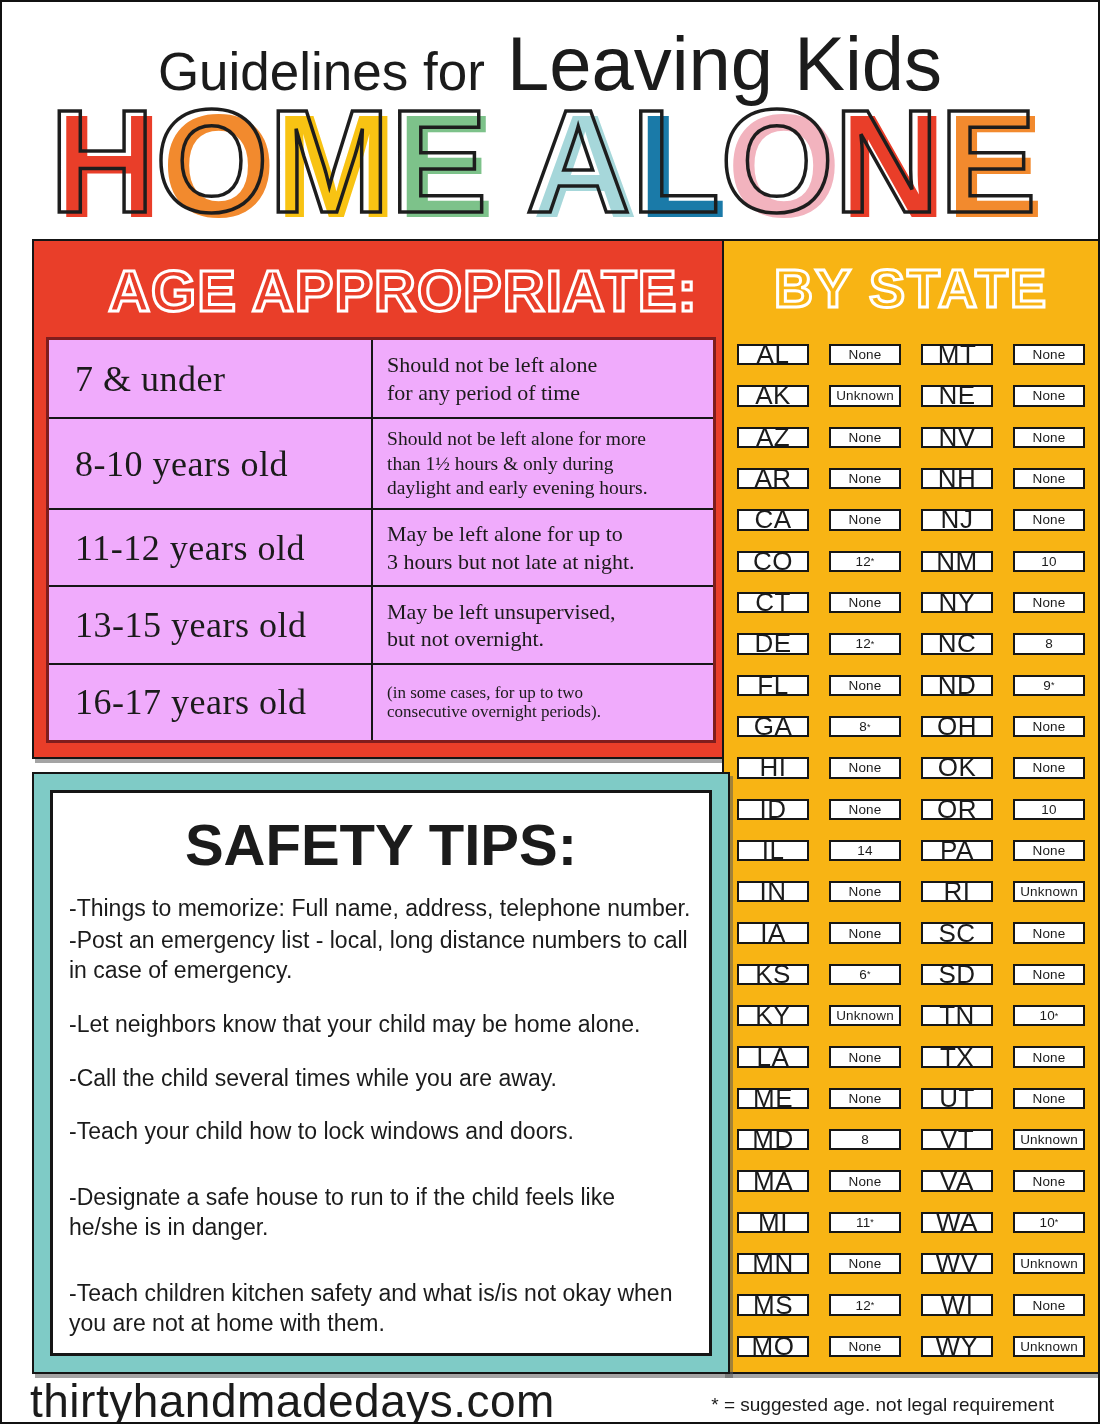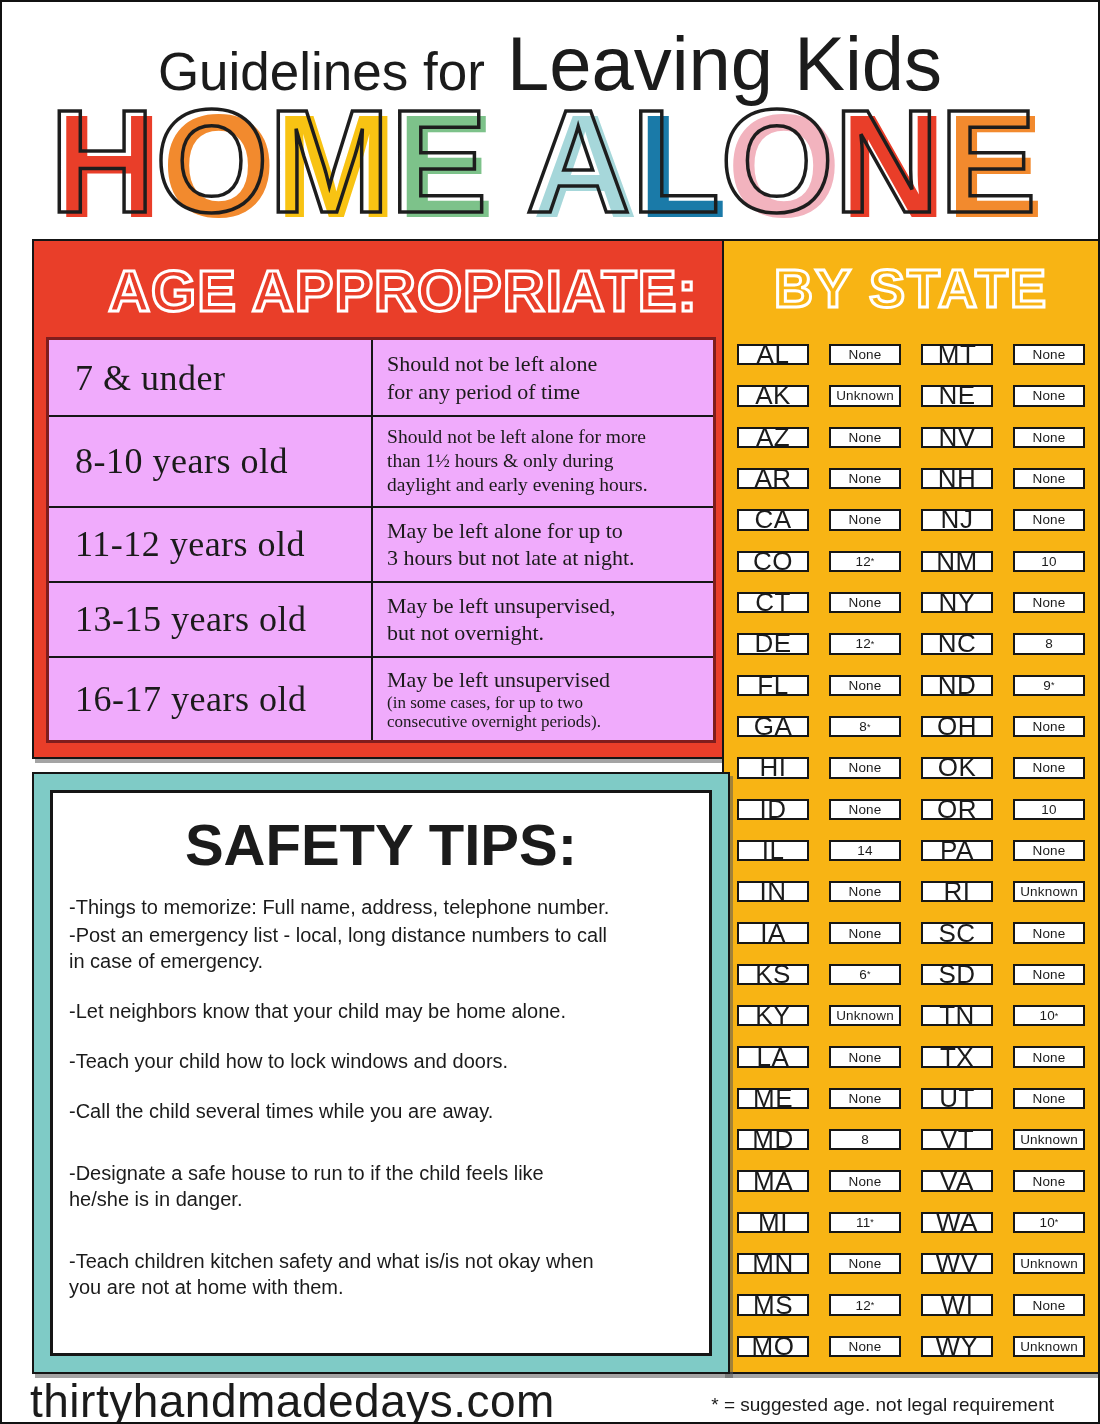--- a/index.html
+++ b/index.html
@@ -80,21 +80,21 @@
 
   
   .safety-inner {
     position:absolute; left:16px; right:16px; top:16px; bottom:16px;
     background:#fff; border:3px solid #161616; box-sizing:border-box;
     padding:8px 16px;
   }
   .safety-heading {
     text-align:center; font-size:58px; font-weight:bold; margin:10px 0 16px;
   }
-  .tip { font-size:20px; line-height:1.3; white-space:pre-line; margin:24px 0 0; }
+  .tip { font-size:23px; line-height:1.3; white-space:pre-line; margin:24px 0 0; }
   .tip:nth-child(1) { margin-top:0; }
   .tip:nth-child(2) { margin-top:2px; }
   .tip:nth-child(6), .tip:nth-child(7), .tip:nth-child(8) { margin-top:36px; }
 
   
   .footer-site { position:absolute; left:28px; top:1372px; font-size:46px; letter-spacing:0.5px; }
   .footer-note { position:absolute; right:44px; top:1392px; font-size:19px; }
 </style>
 </head>
 <body>
@@ -138,21 +138,20 @@
           <div class="desc-text">May be left alone for up to
 3 hours but not late at night.</div>
         </div>
         <div class="age-name">13-15 years old</div>
         <div class="age-desc">
           <div class="desc-text">May be left unsupervised,
 but not overnight.</div>
         </div>
         <div class="age-name">16-17 years old</div>
         <div class="age-desc">
-          <div class="desc-text">May be left unsupervised</div>
           <div class="desc-note">(in some cases, for up to two
 consecutive overnight periods).</div>
         </div>
       </div>
   </section>
 
   <aside class="box state-box" style="background: rgb(248, 180, 20);">
     <h2 class="outline-heading state-heading">BY STATE</h2>
     <div class="state-table" id="stateTable">
         <div class="st-cell st-state">AL</div>
@@ -259,22 +258,22 @@
   </aside>
 
   <section class="box safety-box" style="background: rgb(127, 203, 198);">
     <div class="safety-inner">
       <h2 class="safety-heading">SAFETY TIPS:</h2>
       <div id="tipsList">
           <div class="tip">-Things to memorize: Full name, address, telephone number.</div>
           <div class="tip">-Post an emergency list - local, long distance numbers to call
  in case of emergency.</div>
           <div class="tip">-Let neighbors know that your child may be home alone.</div>
+          <div class="tip">-Call the child several times while you are away.</div>
           <div class="tip">-Teach your child how to lock windows and doors.</div>
-          <div class="tip">-Call the child several times while you are away.</div>
           <div class="tip">-Designate a safe house to run to if the child feels like
  he/she is in danger.</div>
           <div class="tip">-Teach children kitchen safety and what is/is not okay when
 you are not at home with them.</div>
         </div>
     </div>
   </section>
 
   <div class="footer-site">thirtyhandmadedays.com</div>
   <div class="footer-note">* = suggested age.  not legal requirement</div>

